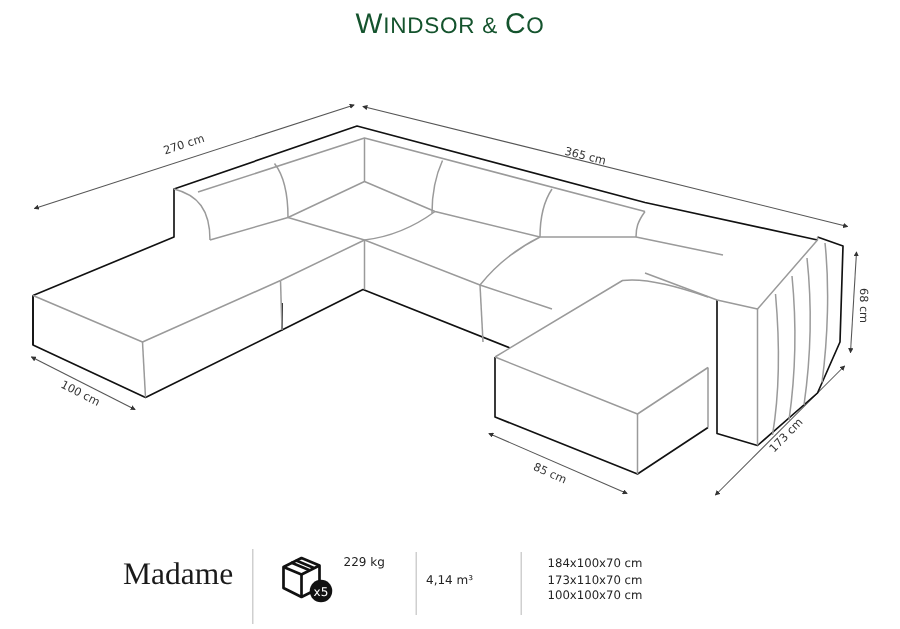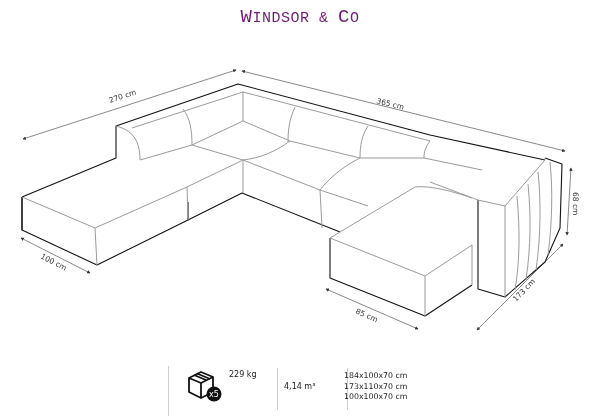--- a/index.html
+++ b/index.html
@@ -1,17 +1,17 @@
 <!DOCTYPE html>
 <html><head>
 <meta charset="utf-8">
 <style>
   html, body { margin: 0; padding: 0; background: #ffffff; }
   body { width: 600px; height: 419px; position: relative; overflow: hidden; font-family: "Liberation Sans", sans-serif; color: #1a1a1a; }
-  .brand { position: absolute; left: 0; top: 6px; width: 600px; text-align: center; font-family: Liberation Mono, monospace; font-size: 15px; letter-spacing: 0.5px; color: #701a75; font-variant: small-caps; }
+  .brand { position: absolute; left: 0; top: 6px; width: 600px; text-align: center; font-family: Liberation Sans, sans-serif; font-size: 15px; letter-spacing: 0.5px; color: #14532d; font-variant: small-caps; }
   .brand .big { font-size: 19px; }
   svg.drawing { position: absolute; left: 0; top: 0; width: 600px; height: 360px; }
   .dim-label { font-family: "DejaVu Sans", sans-serif; font-size: 7.5px; fill: #333; }
   .footer { position: absolute; left: 0; top: 362px; width: 600px; height: 57px; }
   .product-name { position: absolute; left: 82px; top: 8px; font-family: "Liberation Serif", "DejaVu Serif", serif; font-size: 21px; color: #1a1a1a; }
   .vsep { position: absolute; width: 1px; background: #cfcfcf; }
   .box-icon { position: absolute; left: 186px; top: 6px; width: 38px; height: 34px; }
   .stat { position: absolute; font-family: "DejaVu Sans", sans-serif; font-size: 8px; color: #222; white-space: nowrap; }
   .dims-col { position: absolute; font-family: "DejaVu Sans", sans-serif; font-size: 7.8px; color: #222; line-height: 10.5px; white-space: nowrap; }
 </style>
@@ -92,36 +92,37 @@
     <line x1="505" y1="206" x2="505" y2="297"></line>
 
     <path d="M517,196 C520,230 520,260 515,290"></path>
     <path d="M528,184 C531,215 531,245 526,280"></path>
     <path d="M538,172 C541,200 541,235 536,270"></path>
     <path d="M550,162 C553,190 552,225 548,255"></path>
   </g>
 </svg>
 
 <div class="footer">
+  <div class="product-name">Madame</div>
   <div class="vsep" style="left:168px; top:4px; height:50px;"></div>
 
   <svg class="box-icon" viewBox="0 0 38 34">
     <g fill="none" stroke="#111" stroke-width="1.8" stroke-linejoin="round">
       <path d="M3,10 L15,4 L27,9 L27,24 L15,30 L3,24 Z"></path>
       <path d="M3,10 L15,15 L27,9"></path>
       <line x1="15" y1="15" x2="15" y2="30"></line>
       <path d="M8,7 L20,12 M11,5.5 L23,10.5"></path>
     </g>
     <circle cx="28" cy="26" r="7.5" fill="#111"></circle>
     <text x="28" y="29" text-anchor="middle" fill="#fff" font-family="DejaVu Sans, sans-serif" font-size="8">x5</text>
   </svg>
 
   <div class="stat" style="left:229px; top:8px;">229 kg</div>
   <div class="vsep" style="left:277px; top:6px; height:42px;"></div>
   <div class="stat" style="left:284px; top:20px;">4,14 m³</div>
   <div class="vsep" style="left:347px; top:6px; height:42px;"></div>
 
-  <div class="dims-col" style="left:344px; top:9px;">
+  <div class="dims-col" style="left:365px; top:9px;">
     <div>184x100x70 cm</div>
     <div>173x110x70 cm</div>
     <div>100x100x70 cm</div>
   </div>
 </div>
 
 </body></html>

